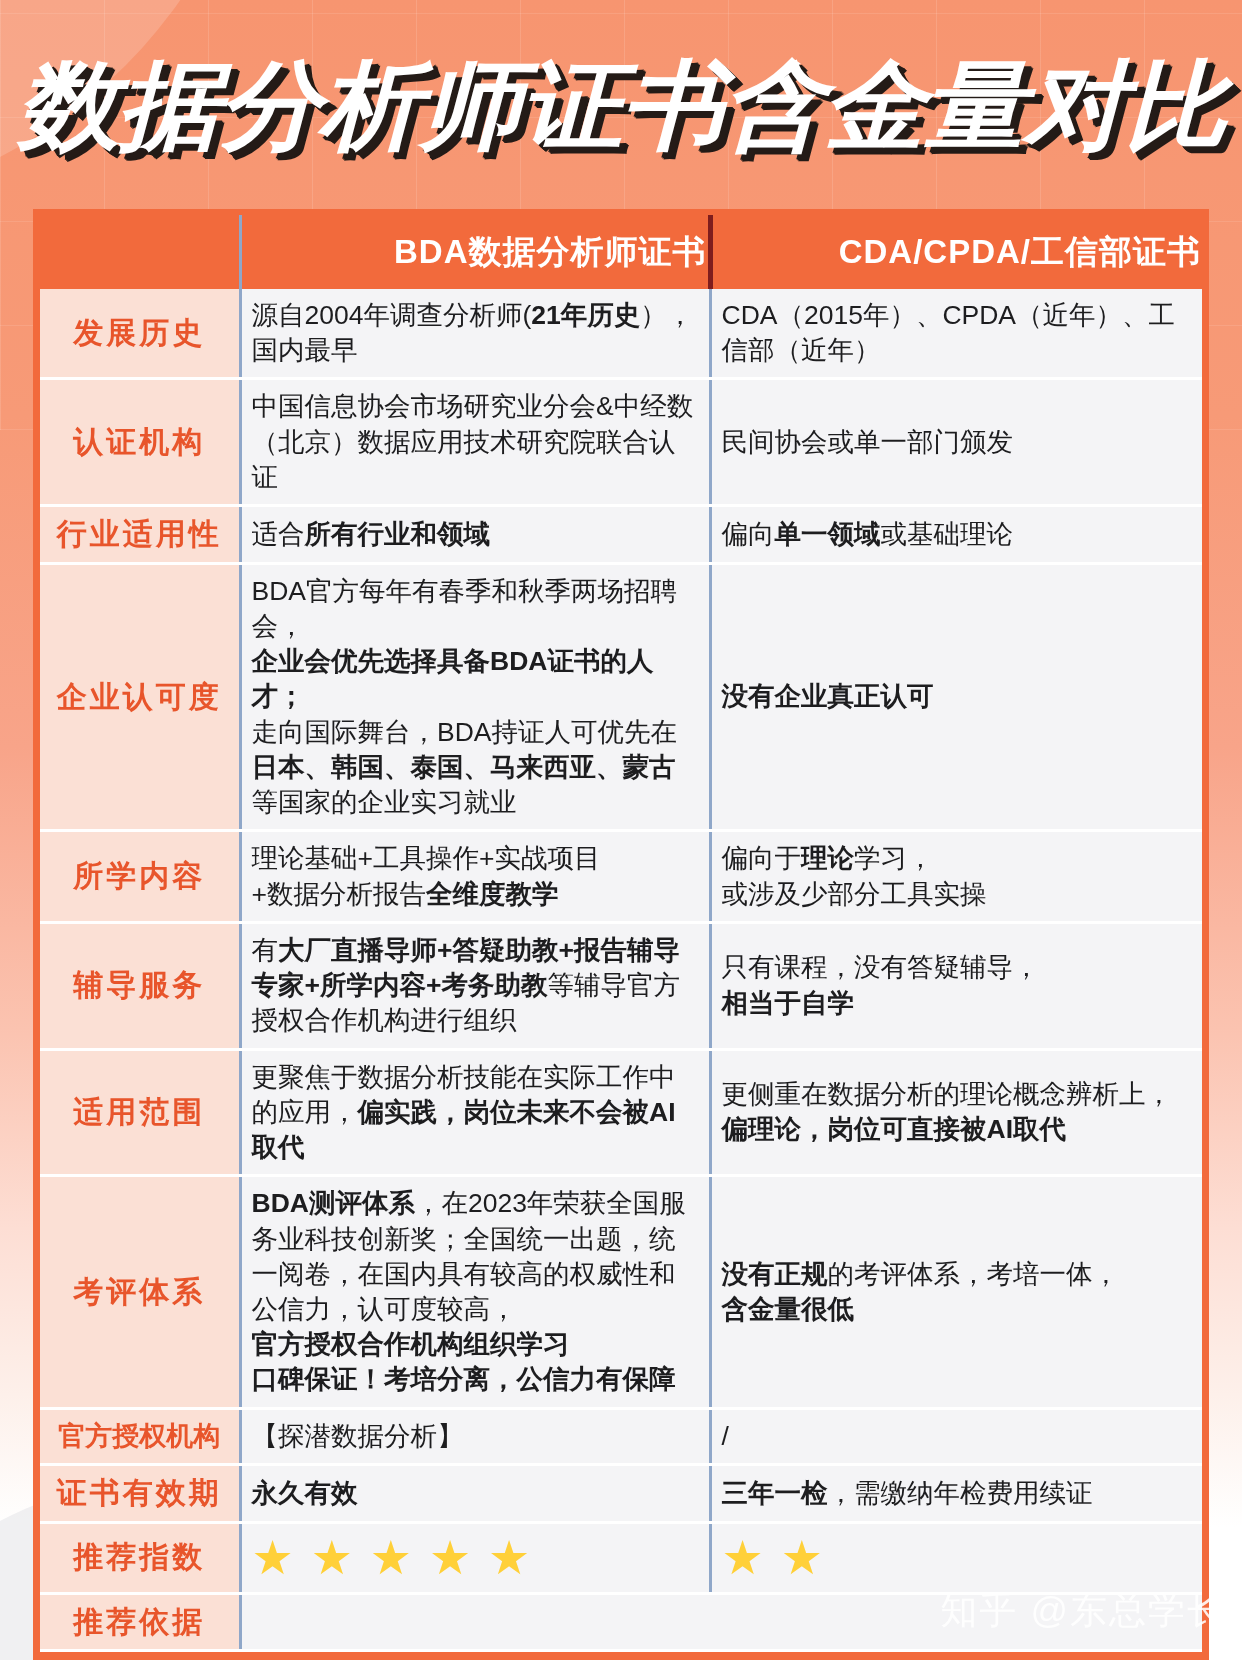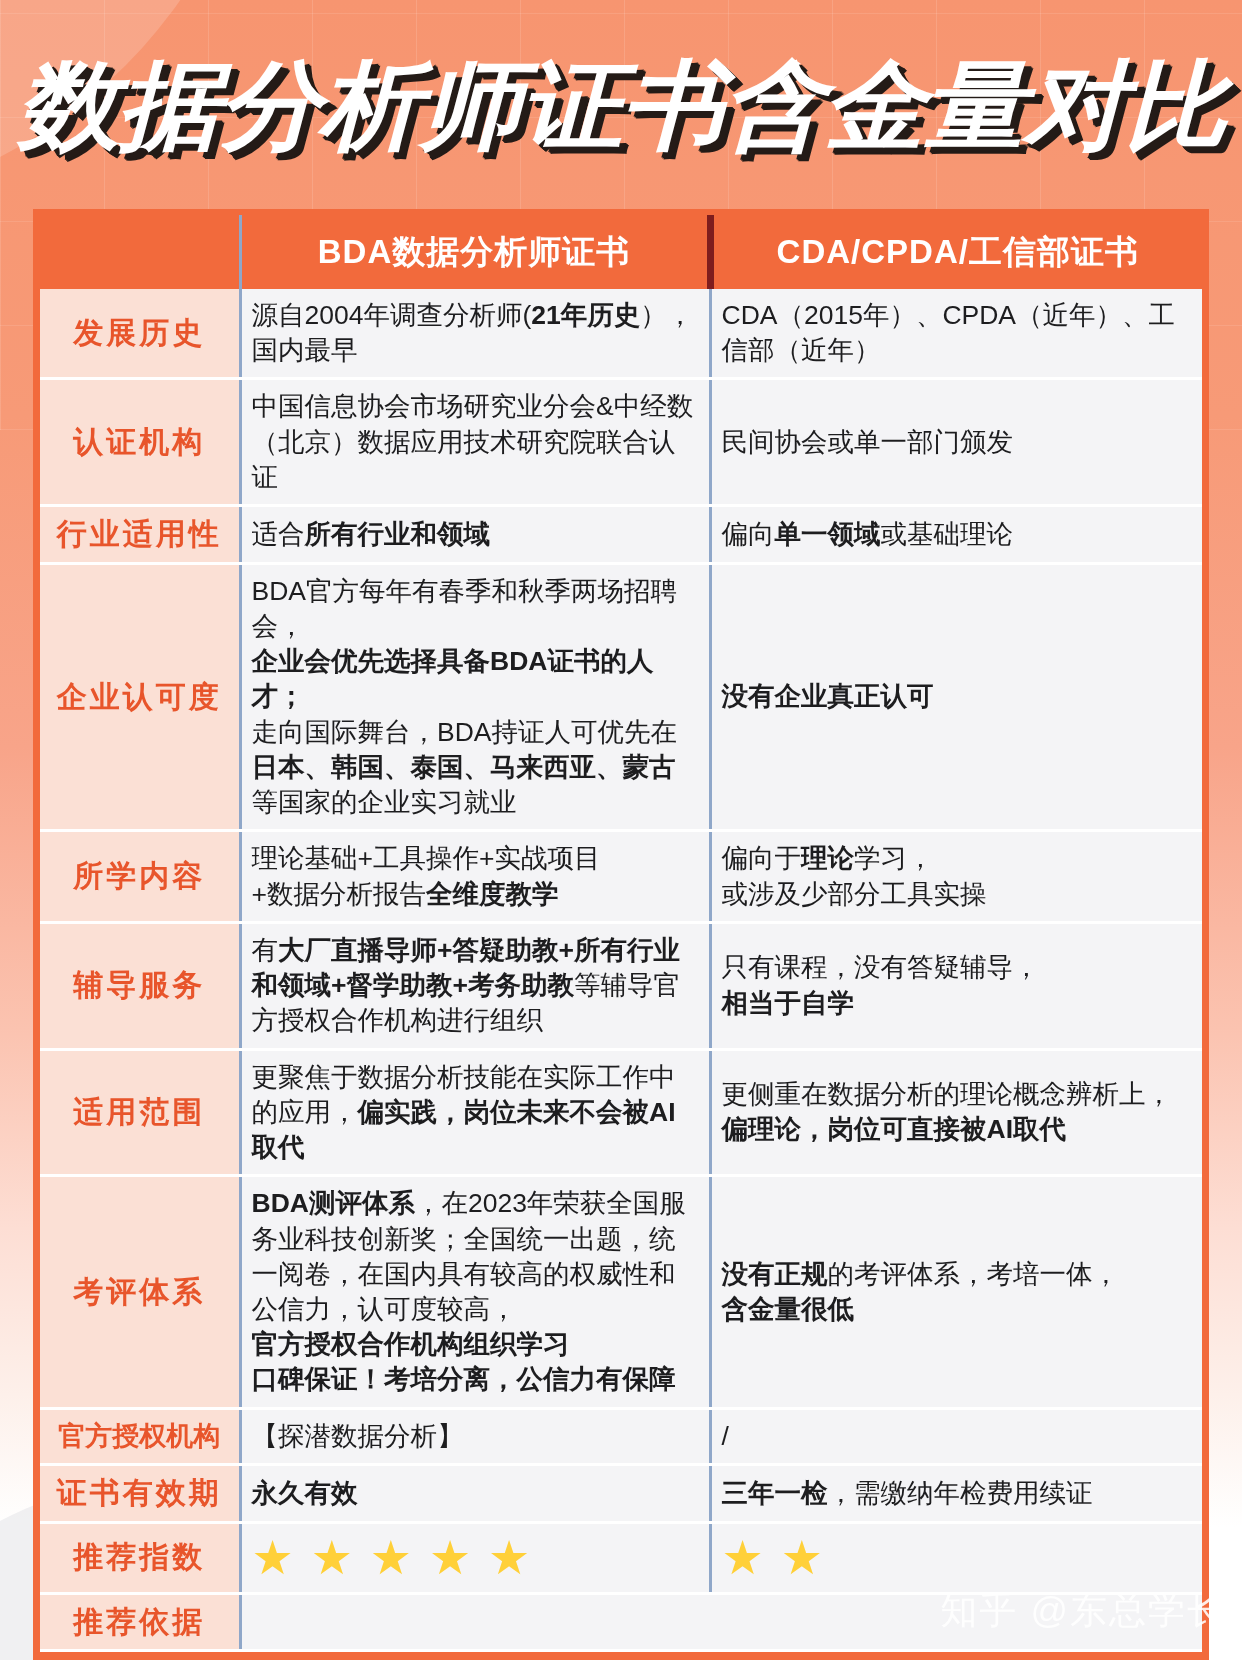--- a/index.html
+++ b/index.html
@@ -67,27 +67,27 @@
     border-collapse:collapse;width:100%;table-layout:fixed;
     background:#f4f4f6;
   }
   col.c-label{width:200px;}
   col.c-bda{width:470px;}
   col.c-cda{width:492px;}
 
   thead th{
     background:#f26a3c;color:#ffffff;
     font-size:33px;font-weight:bold;letter-spacing:1px;
-    height:72px;vertical-align:middle;text-align:center;
+    height:72px;vertical-align:middle;text-align:right;
     border:none;
     font-family:"Liberation Sans","DejaVu Sans",sans-serif;
   }
   thead th.hdr-label{background:#f26a3c;}
   thead th.hdr-bda{border-left:3px solid #8fa7c9;}
-  thead th.hdr-cda{border-left:7px solid #7f1d1d;}
+  thead th.hdr-cda{border-left:5px solid #7f1d1d;}
 
   tbody td{
     vertical-align:middle;
     border-bottom:3px solid #ffffff;
     padding:9px 10px;
     box-sizing:border-box;
   }
   td.lbl{
     background:#fbe0d5;
     color:#e8552b;
@@ -195,21 +195,21 @@
           </td>
           <td class="val sep">
             <span>偏向于</span><b>理论</b><span>学习，</span><br>
             <span>或涉及少部分工具实操</span>
           </td>
         </tr>
 
         <tr>
           <td class="lbl">辅导服务</td>
           <td class="val sep">
-            <span>有</span><b>大厂直播导师+答疑助教+所有行业和领域+督学助教+考务助教</b><span>等辅导官方授权合作机构进行组织</span>
+            <span>有</span><b>大厂直播导师+答疑助教+报告辅导专家+所学内容+考务助教</b><span>等辅导官方授权合作机构进行组织</span>
           </td>
           <td class="val sep">
             <span>只有课程，没有答疑辅导，</span><br>
             <b>相当于自学</b>
           </td>
         </tr>
 
         <tr>
           <td class="lbl">适用范围</td>
           <td class="val sep">

